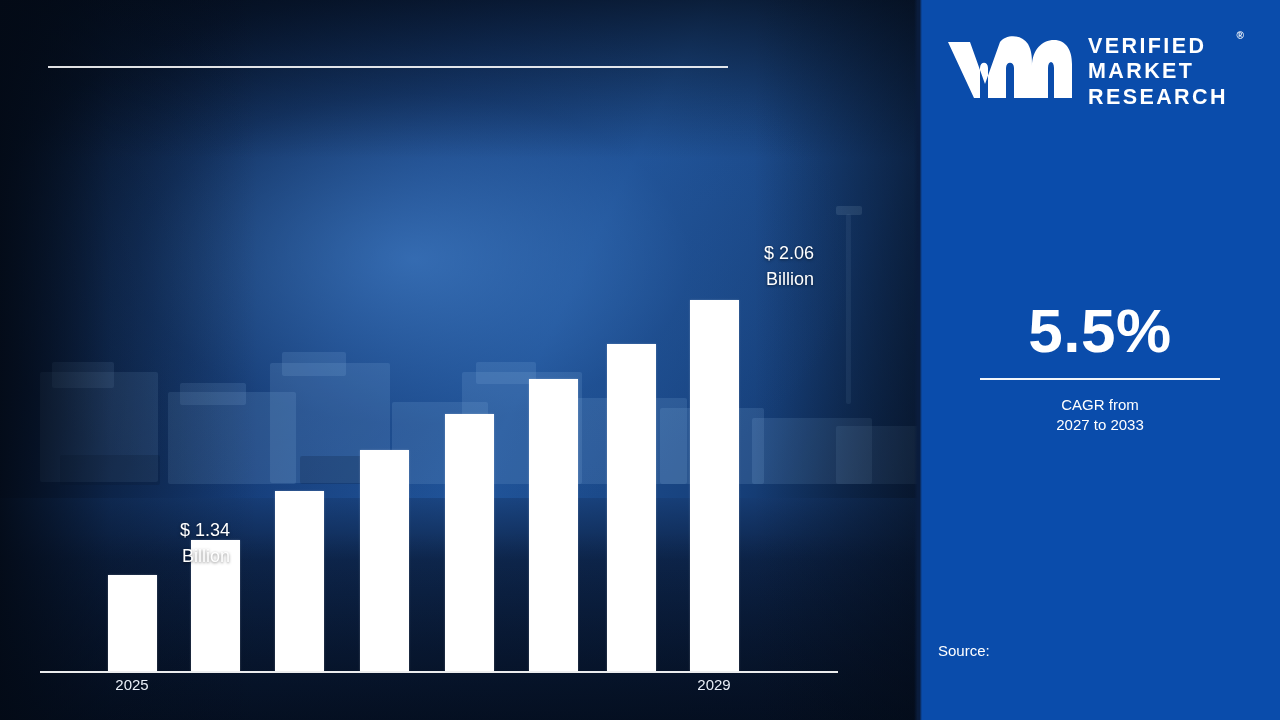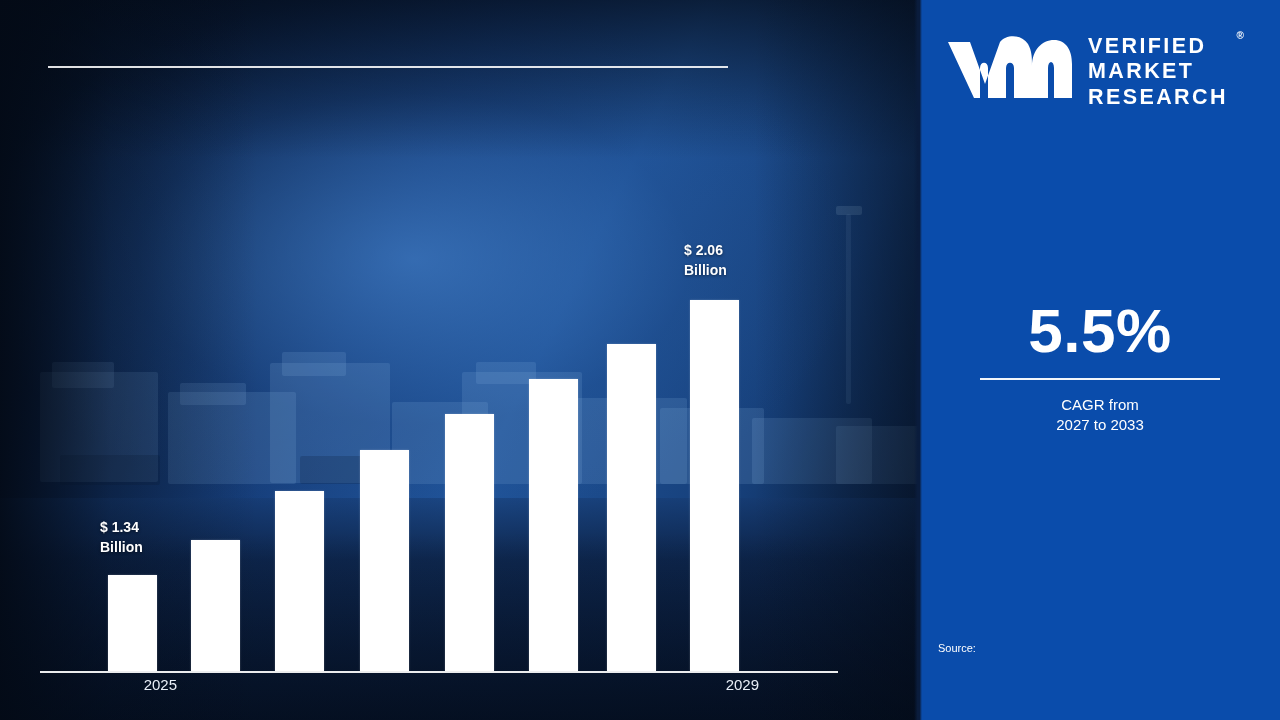--- a/index.html
+++ b/index.html
@@ -96,33 +96,33 @@
     background: rgba(255,255,255,0.92);
   }
   .bar {
     position: absolute;
     background: #ffffff;
     box-shadow: 0 0 2px rgba(255,255,255,0.25);
   }
   .bar-label {
     position: absolute;
     color: #ffffff;
-    font-size: 14px;
-    font-weight: bold;
+    font-size: 18px;
+    font-weight: normal;
     line-height: 1.45;
-    text-align: left;
+    text-align: right;
     text-shadow: 0 1px 3px rgba(0,0,0,0.5);
     white-space: pre-line;
   }
   .axis-tick-label {
     position: absolute;
     color: #e8eef7;
     font-size: 15px;
     top: 676px;
-    text-align: right;
+    text-align: center;
     width: 90px;
   }
 
   
   #right-panel {
     position: absolute;
     left: 920px; top: 0;
     width: 360px; height: 720px;
     background: #0a4cab;
   }
@@ -181,21 +181,21 @@
     font-size: 15px;
     line-height: 1.35;
     white-space: pre-line;
   }
 
   #source-block {
     position: absolute;
     left: 938px; top: 640px;
     width: 340px;
     color: #ffffff;
-    font-size: 11px;
+    font-size: 15px;
     line-height: 1.5;
   }
 </style>
 </head>
 <body>
 
 <div id="page">
 
   <div id="left-panel">
     <div id="left-bg-base2"></div>

